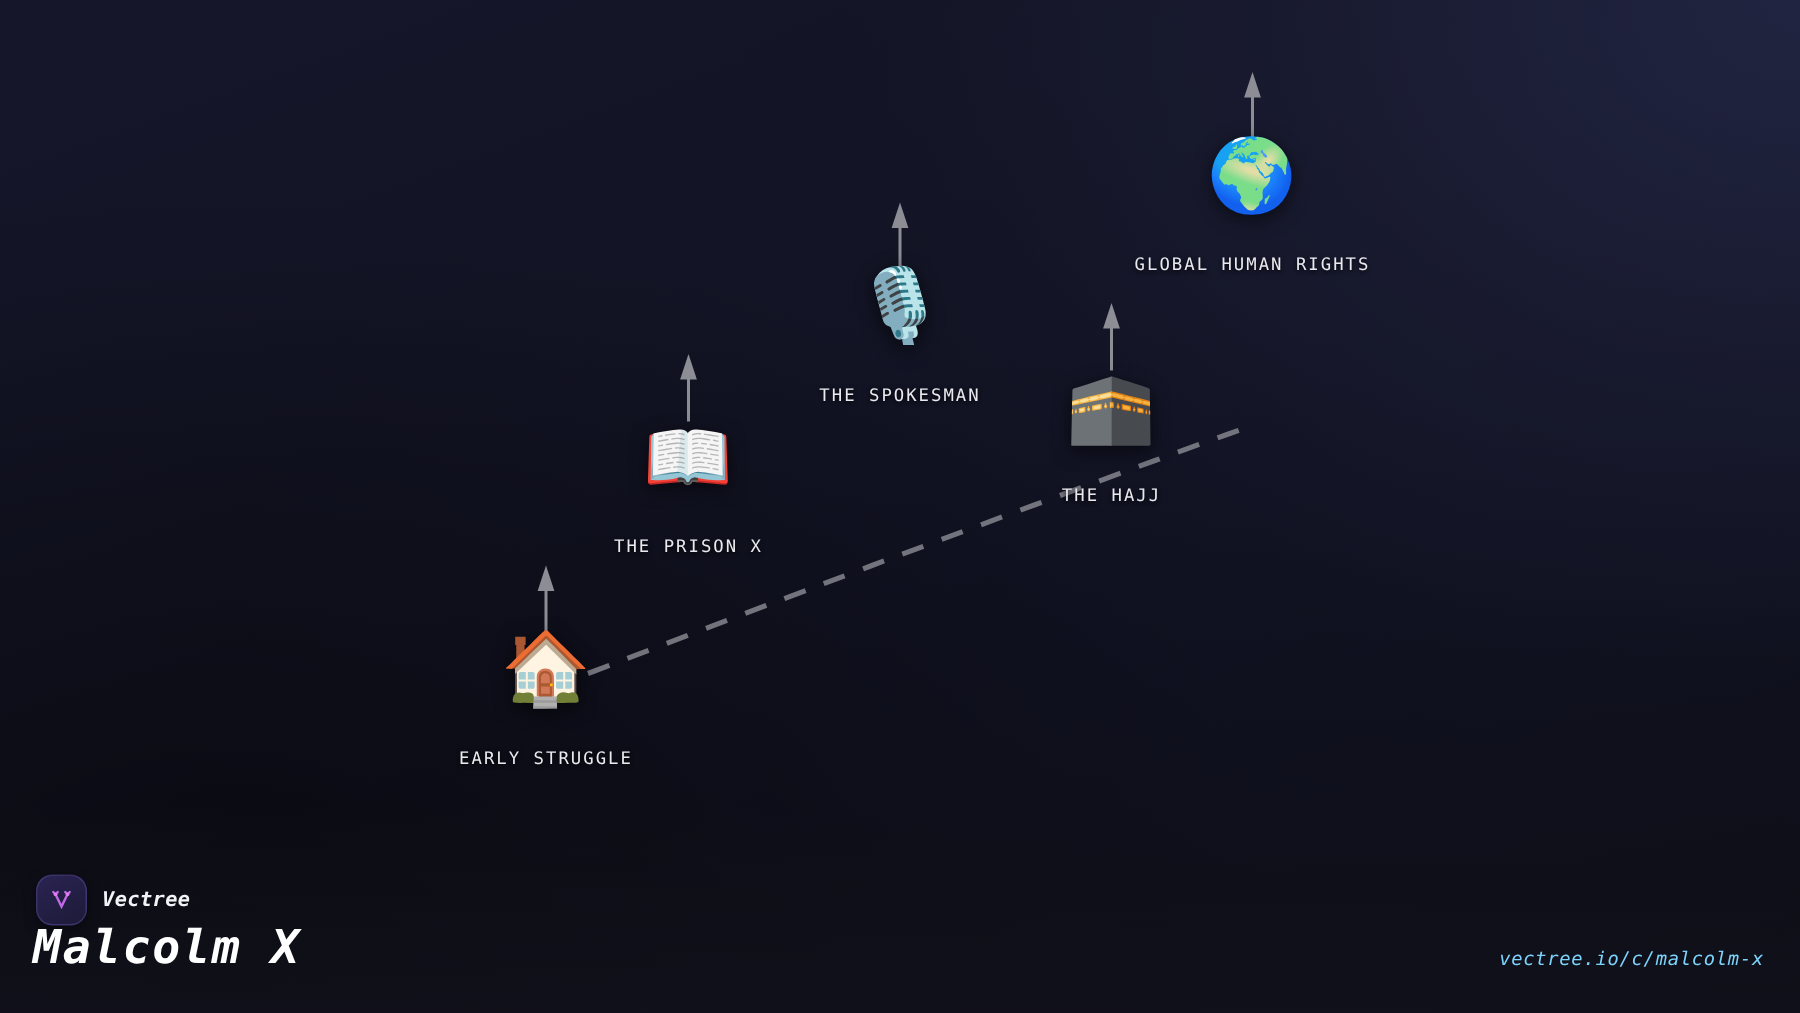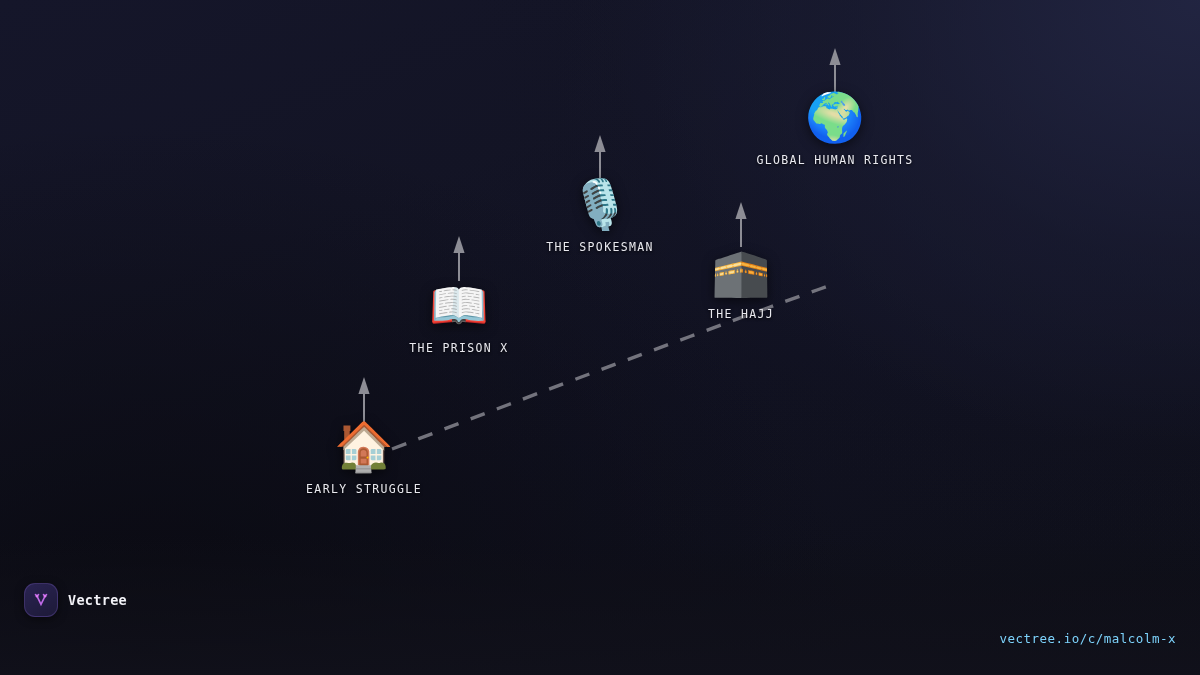--- a/index.html
+++ b/index.html
@@ -97,37 +97,38 @@
     height: 56px;
     display: flex;
     align-items: center;
     justify-content: center;
     margin-top: -6px;
     filter: drop-shadow(0 3px 6px rgba(0,0,0,0.55));
     user-select: none;
   }
 
   .node-label {
-    margin-top: 8px;
+    margin-top: 24px;
     font-size: 11.5px;
     letter-spacing: 1.35px;
     color: #e9e9ef;
     text-transform: uppercase;
     white-space: nowrap;
     text-shadow: 0 1px 3px rgba(0,0,0,0.85);
   }
 
   
   #footer {
     position: absolute;
     left: 0;
     right: 0;
     bottom: 0;
     height: 110px;
     padding: 0 24px 0 11px;
+    font-style: italic;
   }
 
   .brand-row {
     position: absolute;
     left: 24px;
     top: 18px;
     display: flex;
     align-items: center;
     gap: 10px;
   }
@@ -238,17 +239,18 @@
             <path d="M5.4 5.6 L7.2 7.4 L9.0 5.6"></path>
             <path d="M15.0 5.6 L16.8 7.4 L18.6 5.6"></path>
           </g>
           <circle cx="7.2" cy="7.4" r="1.5" fill="#e07bf2"></circle>
           <circle cx="16.8" cy="7.4" r="1.5" fill="#e07bf2"></circle>
         </svg>
       </div>
       <span class="brand-name">Vectree</span>
     </div>
 
+    <div class="page-title">Malcolm X</div>
 
     <div class="footer-url">vectree.io/c/malcolm-x</div>
   </div>
 
 </div>
 
 </body></html>

